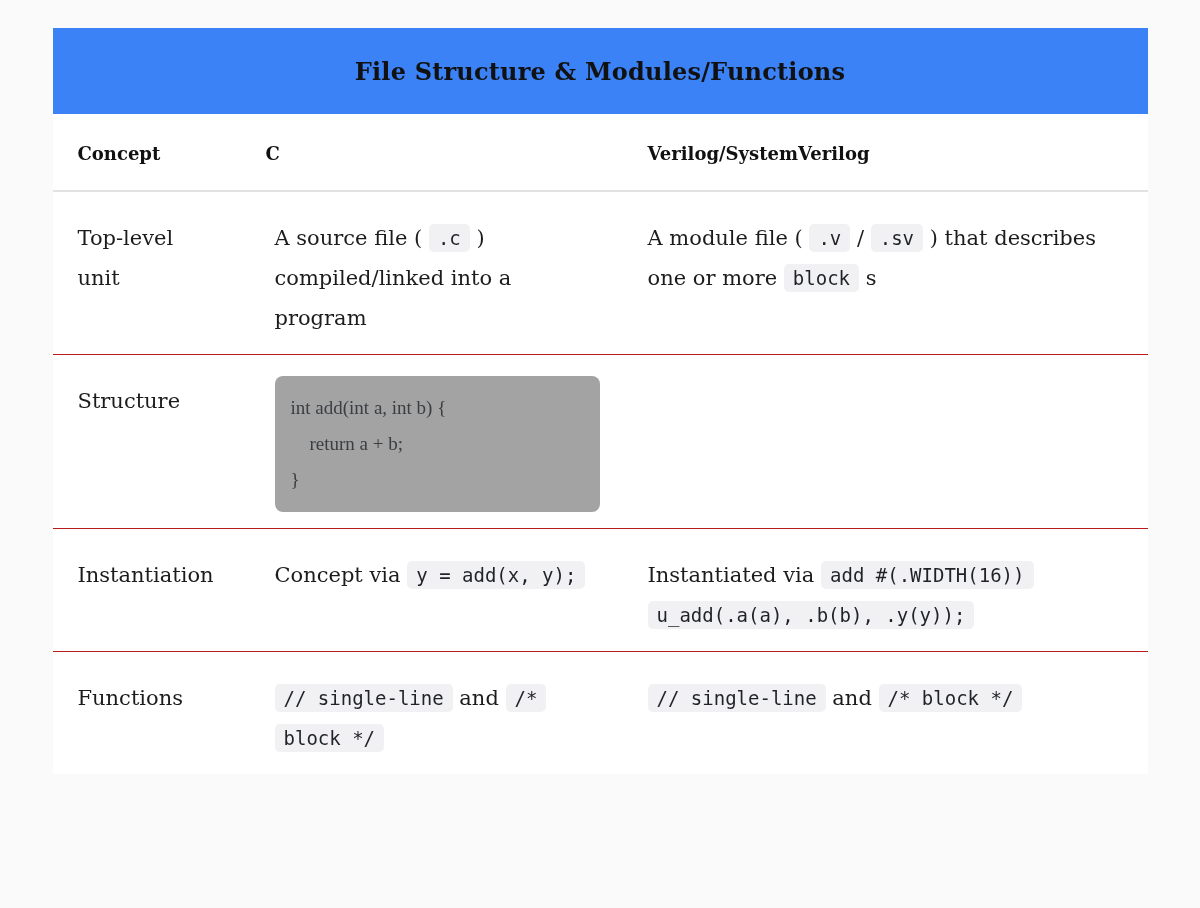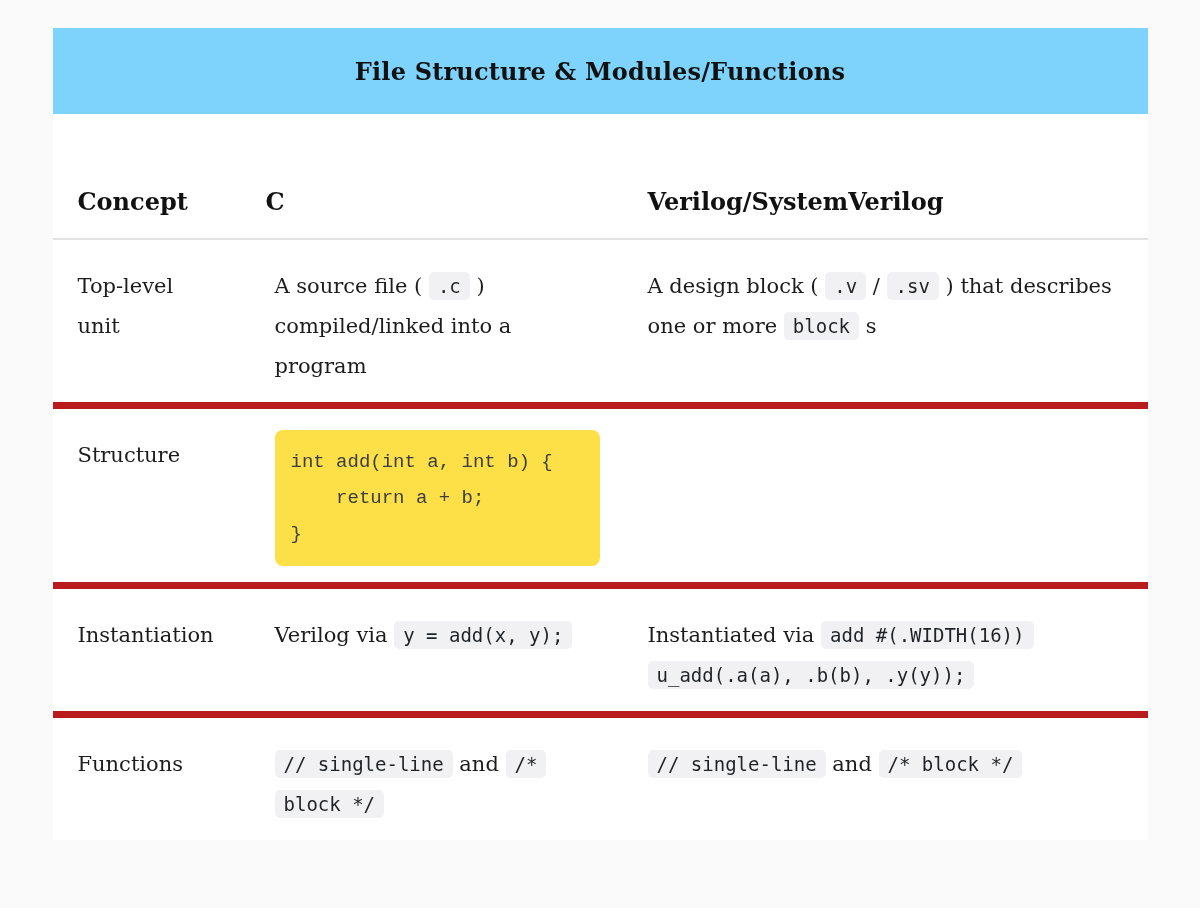--- a/index.html
+++ b/index.html
@@ -11,46 +11,45 @@
     color:#1c1c1c;
     overflow:hidden;
   }
   .panel {
     width:1095px;
     margin:28px auto 0;
     background:#ffffff;
   }
   .title-bar {
     height:86px;
-    background:#7dd3fc;
+    background:#3b82f6;
     display:flex;
     align-items:center;
     justify-content:center;
   }
   .title-bar .title {
     font-size:24px;
     font-weight:bold;
     letter-spacing:0.2px;
     color:#111111;
   }
   .grid-row {
     display:grid;
     grid-template-columns:188px 382px 1fr;
     padding:0 26px 0 25px;
   }
   .header-row { border-bottom:2px solid #e2e2e4; }
   .header-cell {
-    font-size:24px;
+    font-size:18px;
     font-weight:bold;
     line-height:28px;
     padding:26px 0 22px;
     color:#111111;
-    margin-top:48px;
   }
-  .body-row { border-bottom:7px solid #b91c1c; }
+  .body-row { border-bottom:1px solid #b91c1c; }
   .body-row:last-child { border-bottom:none; }
   .cell {
     font-size:21px;
     line-height:40px;
     padding:26px 0 16px;
   }
   .concept-cell { padding-right:45px; }
   .c-cell { padding-right:48px;margin-left:9px; }
   .v-cell { padding-right:0; }
   .cell-narrow .rich { display:inline-block; max-width:262px; }
@@ -59,25 +58,25 @@
     font-family:"DejaVu Sans Mono","Liberation Mono",monospace;
     font-size:19px;
     color:#1f2328;
     background:#f1f1f3;
     border-radius:5px;
     padding:3px 9px;
     -webkit-box-decoration-break:clone;
     box-decoration-break:clone;
   }
   .codeblock {
-    font-family:Liberation Mono, monospace;
+    font-family:Liberation Serif, serif;
     font-size:19px;
     line-height:36px;
     color:#3a3e42;
-    background:#fde047;
+    background:#a3a3a3;
     border-radius:8px;
     padding:14px 16px;
     white-space:pre;
     overflow:hidden;
     display:block;
   }
 </style>
 </head>
 <body>
 
@@ -89,33 +88,33 @@
 
   <div class="grid-row header-row">
     <div class="header-cell">Concept</div>
     <div class="header-cell">C</div>
     <div class="header-cell">Verilog/SystemVerilog</div>
   </div>
 
   <div class="grid-row body-row">
     <div class="cell concept-cell">Top-level unit</div>
     <div class="cell c-cell cell-narrow"><span class="rich"><span>A source file ( </span><code class="chip">.c</code><span> ) compiled/linked into a program</span></span></div>
-    <div class="cell v-cell"><span class="rich"><span>A design block ( </span><code class="chip">.v</code><span> / </span><code class="chip">.sv</code><span> ) that describes one or more </span><code class="chip">block</code><span> s</span></span></div>
+    <div class="cell v-cell"><span class="rich"><span>A module file ( </span><code class="chip">.v</code><span> / </span><code class="chip">.sv</code><span> ) that describes one or more </span><code class="chip">block</code><span> s</span></span></div>
   </div>
 
   <div class="grid-row body-row">
     <div class="cell concept-cell">Structure</div>
     <div class="cell c-cell codeblock-cell"><span class="rich"><pre class="codeblock">int add(int a, int b) {
     return a + b;
 }</pre></span></div>
   </div>
 
   <div class="grid-row body-row">
     <div class="cell concept-cell">Instantiation</div>
-    <div class="cell c-cell"><span class="rich"><span>Verilog via </span><code class="chip">y = add(x, y);</code></span></div>
+    <div class="cell c-cell"><span class="rich"><span>Concept via </span><code class="chip">y = add(x, y);</code></span></div>
     <div class="cell v-cell"><span class="rich"><span>Instantiated via </span><code class="chip">add #(.WIDTH(16)) u_add(.a(a), .b(b), .y(y));</code></span></div>
   </div>
 
   <div class="grid-row body-row">
     <div class="cell concept-cell">Functions</div>
     <div class="cell c-cell"><span class="rich"><code class="chip">// single-line</code><span> and </span><code class="chip">/* block */</code></span></div>
     <div class="cell v-cell"><span class="rich"><code class="chip">// single-line</code><span> and </span><code class="chip">/* block */</code></span></div>
   </div>
 
 </div>

